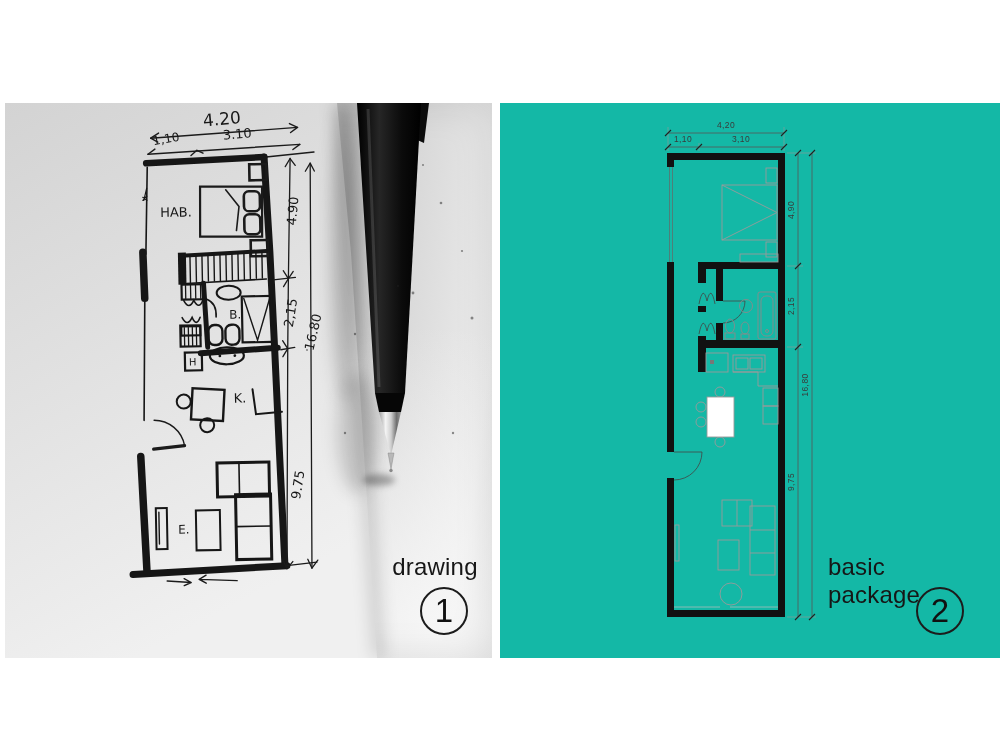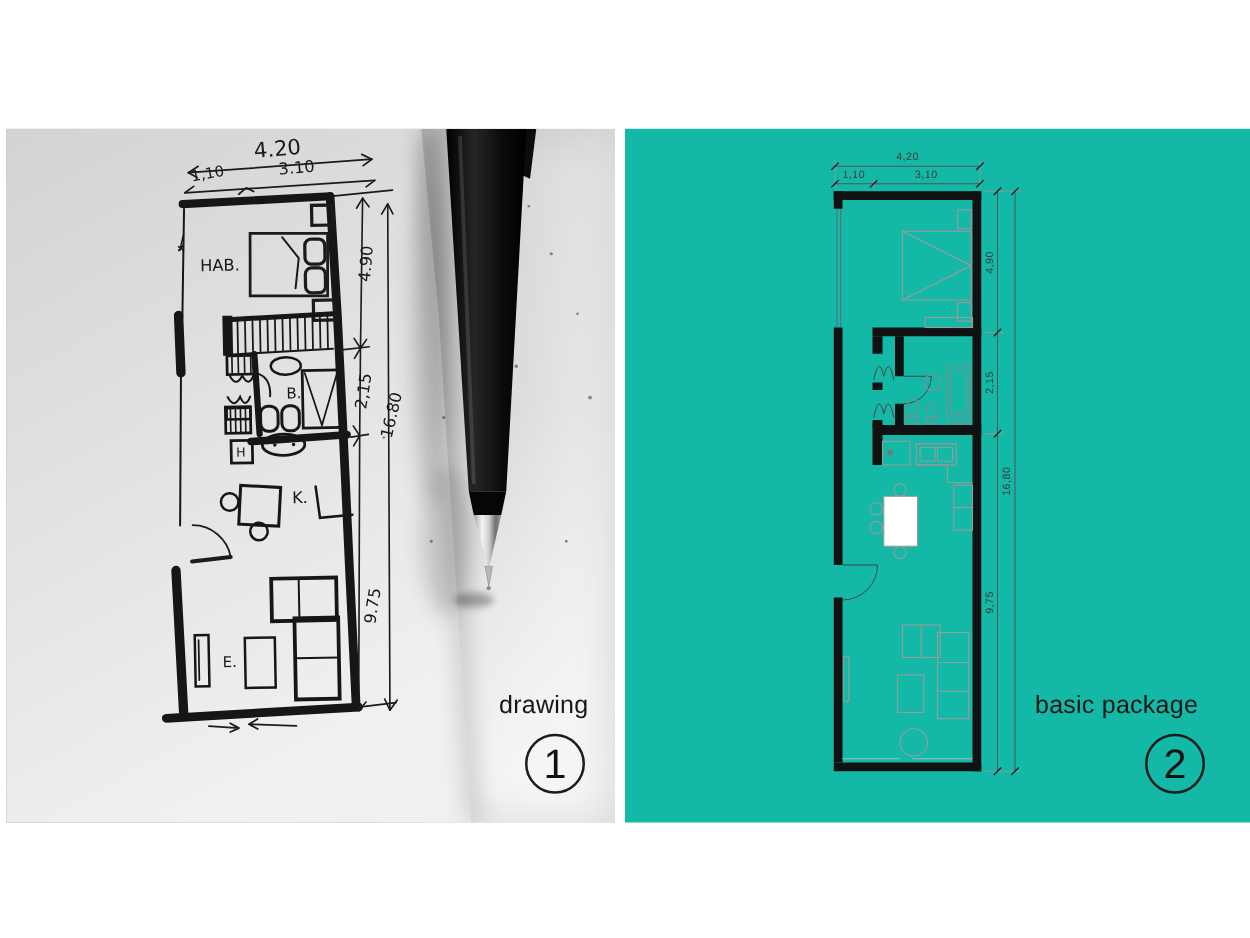--- a/index.html
+++ b/index.html
@@ -9,21 +9,21 @@
   .panel-photo{position:absolute;left:5px;top:103px;width:487px;height:555px;overflow:hidden;
     background:
       radial-gradient(circle at 88% 95%, rgba(248,248,248,.9), rgba(248,248,248,0) 45%),
       linear-gradient(97deg,#c7c7c7 0%,#cdcdcd 52%,#bdbdbd 64%,#d9d9d9 76%,#ececec 93%,#e3e3e3 100%);
     box-shadow:inset 0 0 40px rgba(0,0,0,.10);}
   .photo-svg{position:absolute;left:0;top:0;}
   
   .panel-cad{position:absolute;left:500px;top:103px;width:500px;height:555px;background:#14b8a6;}
   .cad-svg{position:absolute;left:130px;top:7px;}
   
-  .caption-label{position:absolute;font-size:20px;color:#161616;letter-spacing:.2px;}
+  .caption-label{position:absolute;font-size:24px;color:#161616;letter-spacing:.2px;}
   .fig-badge{position:absolute;width:44px;height:44px;border:2px solid #1c1c1c;border-radius:50%;
     display:flex;align-items:center;justify-content:center;font-size:33px;color:#111;
     font-family:"Liberation Sans",sans-serif;}
   .cap1-label{left:378px;top:450px;width:104px;text-align:center;}
   .cap1-badge{left:415px;top:484px;}
   .cap2-label{left:328px;top:450px;width:142px;}
   .cap2-badge{left:416px;top:484px;}
   svg text{user-select:none;}
   .skt{font-family:"DejaVu Sans",sans-serif;fill:#181818;}
   .cadt{font-family:"Liberation Sans",sans-serif;fill:#3a3a3a;letter-spacing:.4px;}

